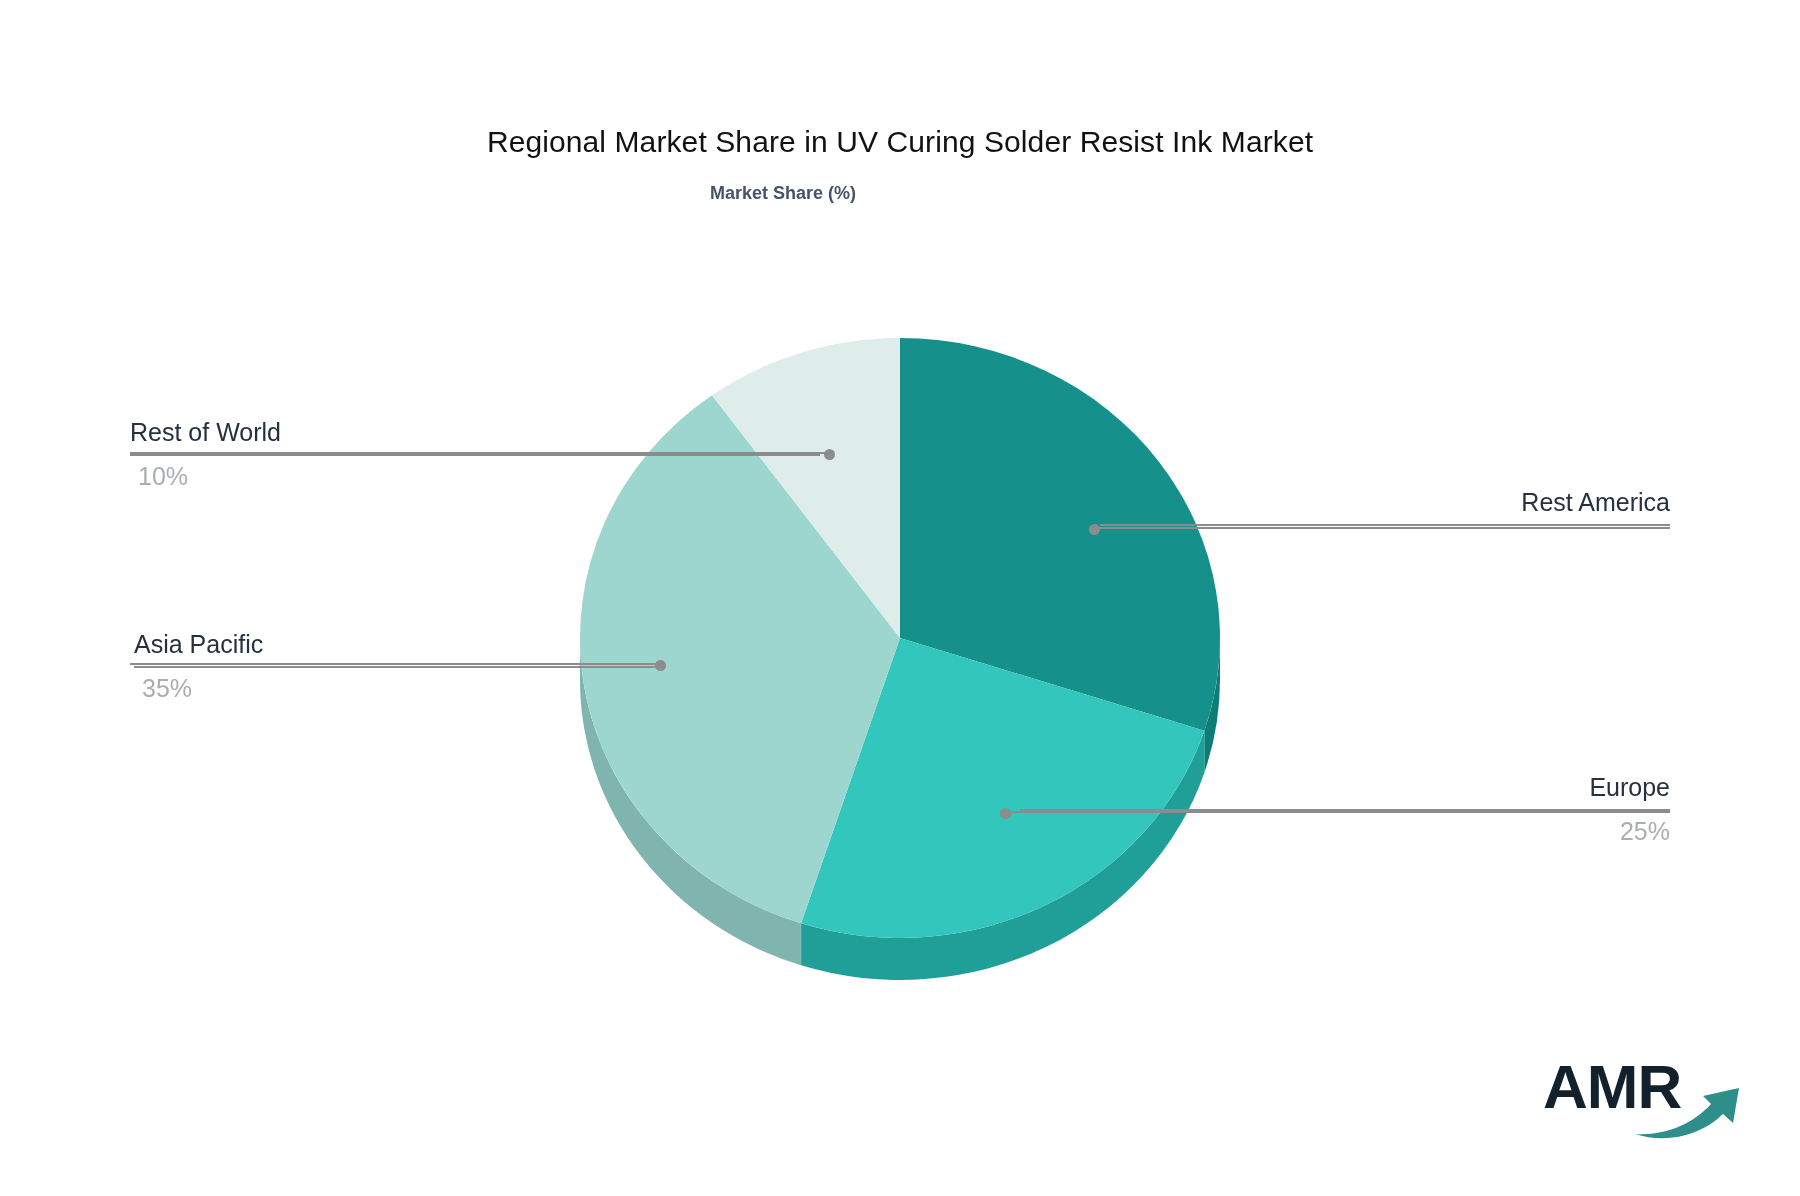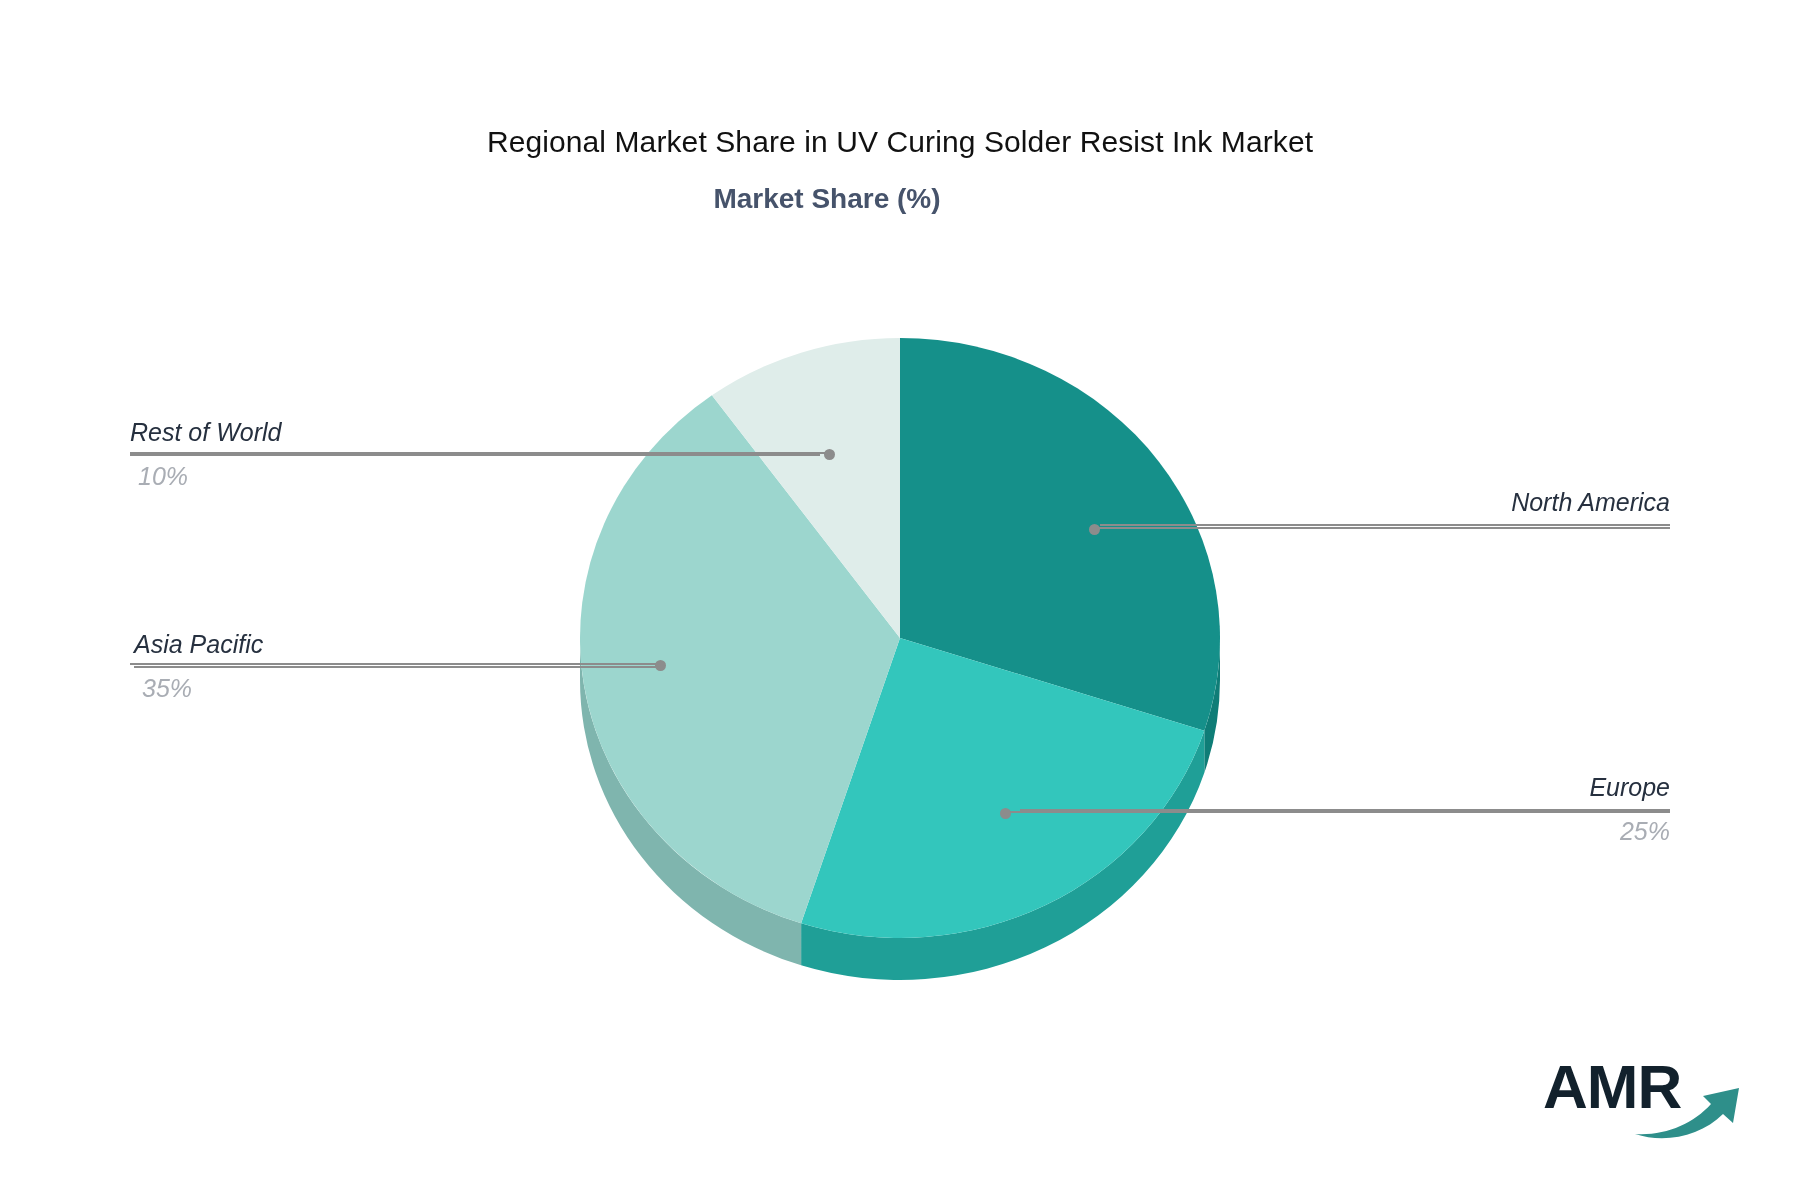--- a/index.html
+++ b/index.html
@@ -26,42 +26,40 @@
     font-weight: normal;
     color: #111111;
     letter-spacing: 0.1px;
   }
   #chart-subtitle {
     position: absolute;
     left: 0;
     top: 183px;
     width: 1566px;
     text-align: center;
-    font-size: 28px;
+    font-size: 18px;
     font-weight: bold;
     color: #46536b;
-    padding-left: 44px;
   }
 
   
   #pie-wrap {
     position: absolute;
     left: 0;
     top: 0;
     width: 1800px;
     height: 1196px;
     pointer-events: none;
   }
   #pie-svg { display: block; }
 
   
   .callout {
     position: absolute;
     font-family: "Liberation Sans", sans-serif;
-    font-style: italic;
   }
   .callout .cl-name {
     font-size: 25px;
     color: #26303f;
     line-height: 32px;
     white-space: nowrap;
   }
   .callout .cl-rule {
     height: 0;
     border-top: 2px solid #8c8c8c;
@@ -149,21 +147,21 @@
   <div class="cl-value">10%</div>
 </div>
 
 <div class="callout left" style="left:134px; top:628px; width:530px;">
   <div class="cl-name">Asia Pacific</div>
   <div class="cl-rule"></div>
   <div class="cl-value">35%</div>
 </div>
 
 <div class="callout right" style="left:1100px; top:486px; width:570px;">
-  <div class="cl-name">North America</div>
+  <div class="cl-name">Rest America</div>
   <div class="cl-rule"></div>
 </div>
 
 <div class="callout right" style="left:1020px; top:771px; width:650px;">
   <div class="cl-name">Europe</div>
   <div class="cl-rule"></div>
   <div class="cl-value">25%</div>
 </div>
 
 <div id="amr-logo">

